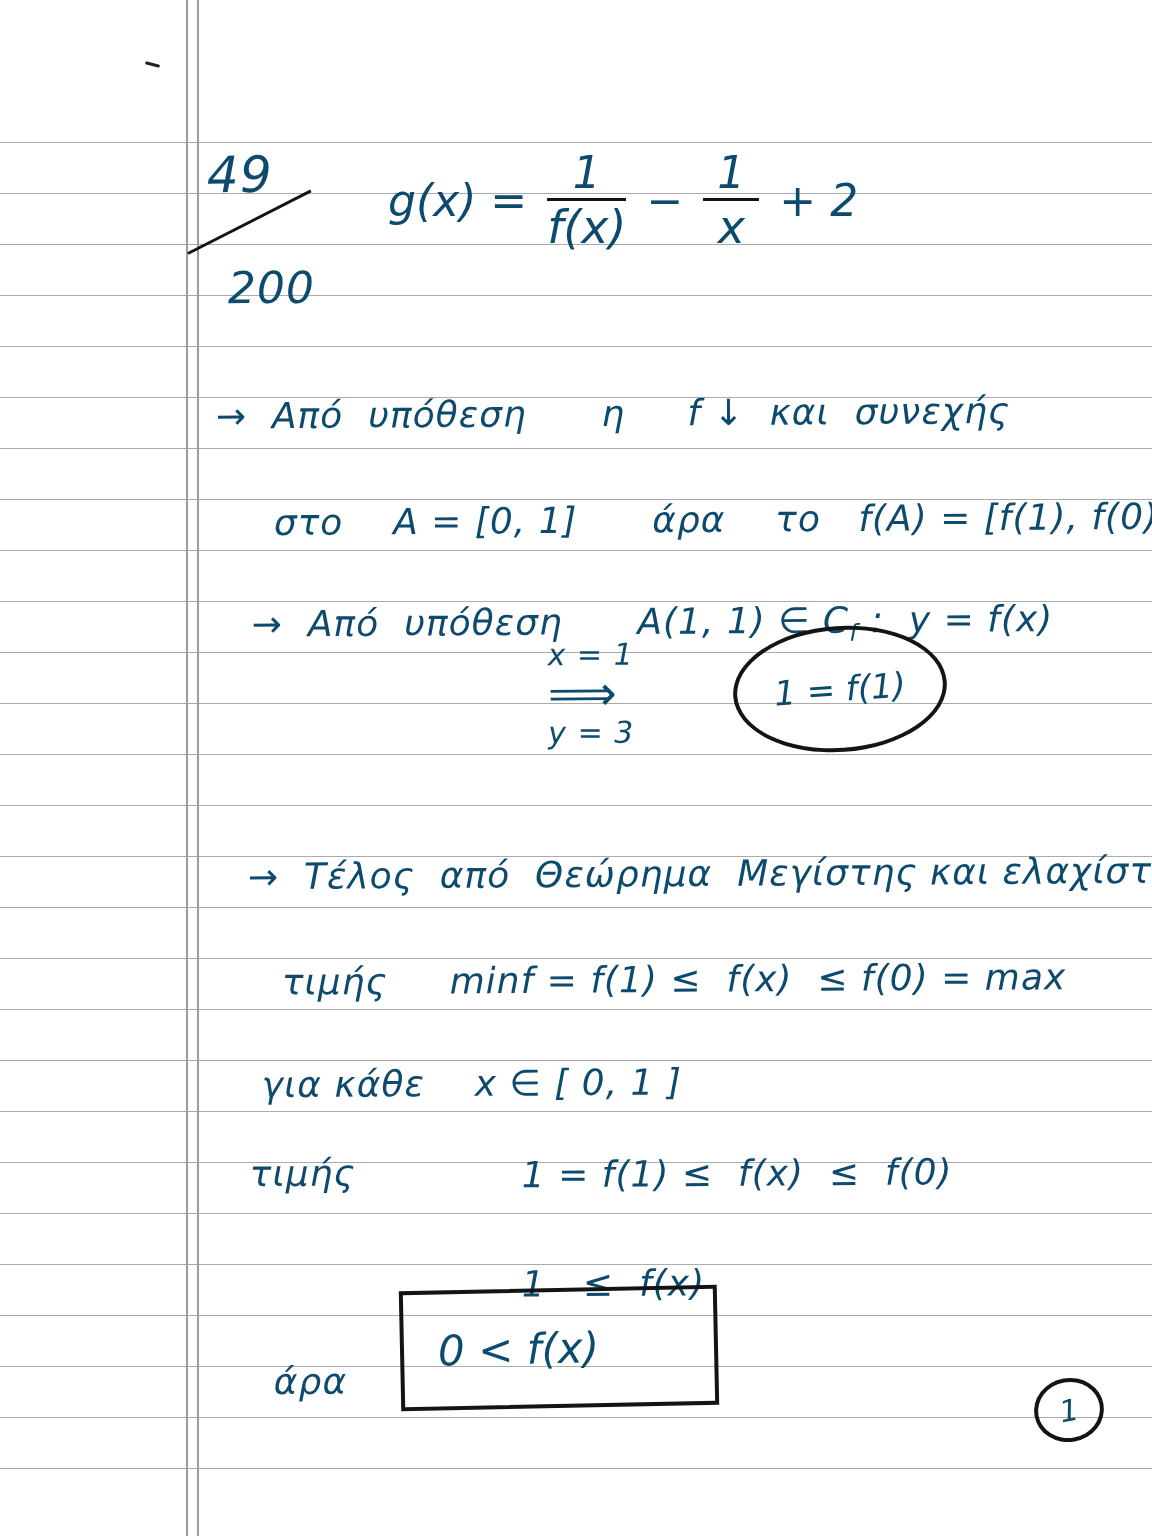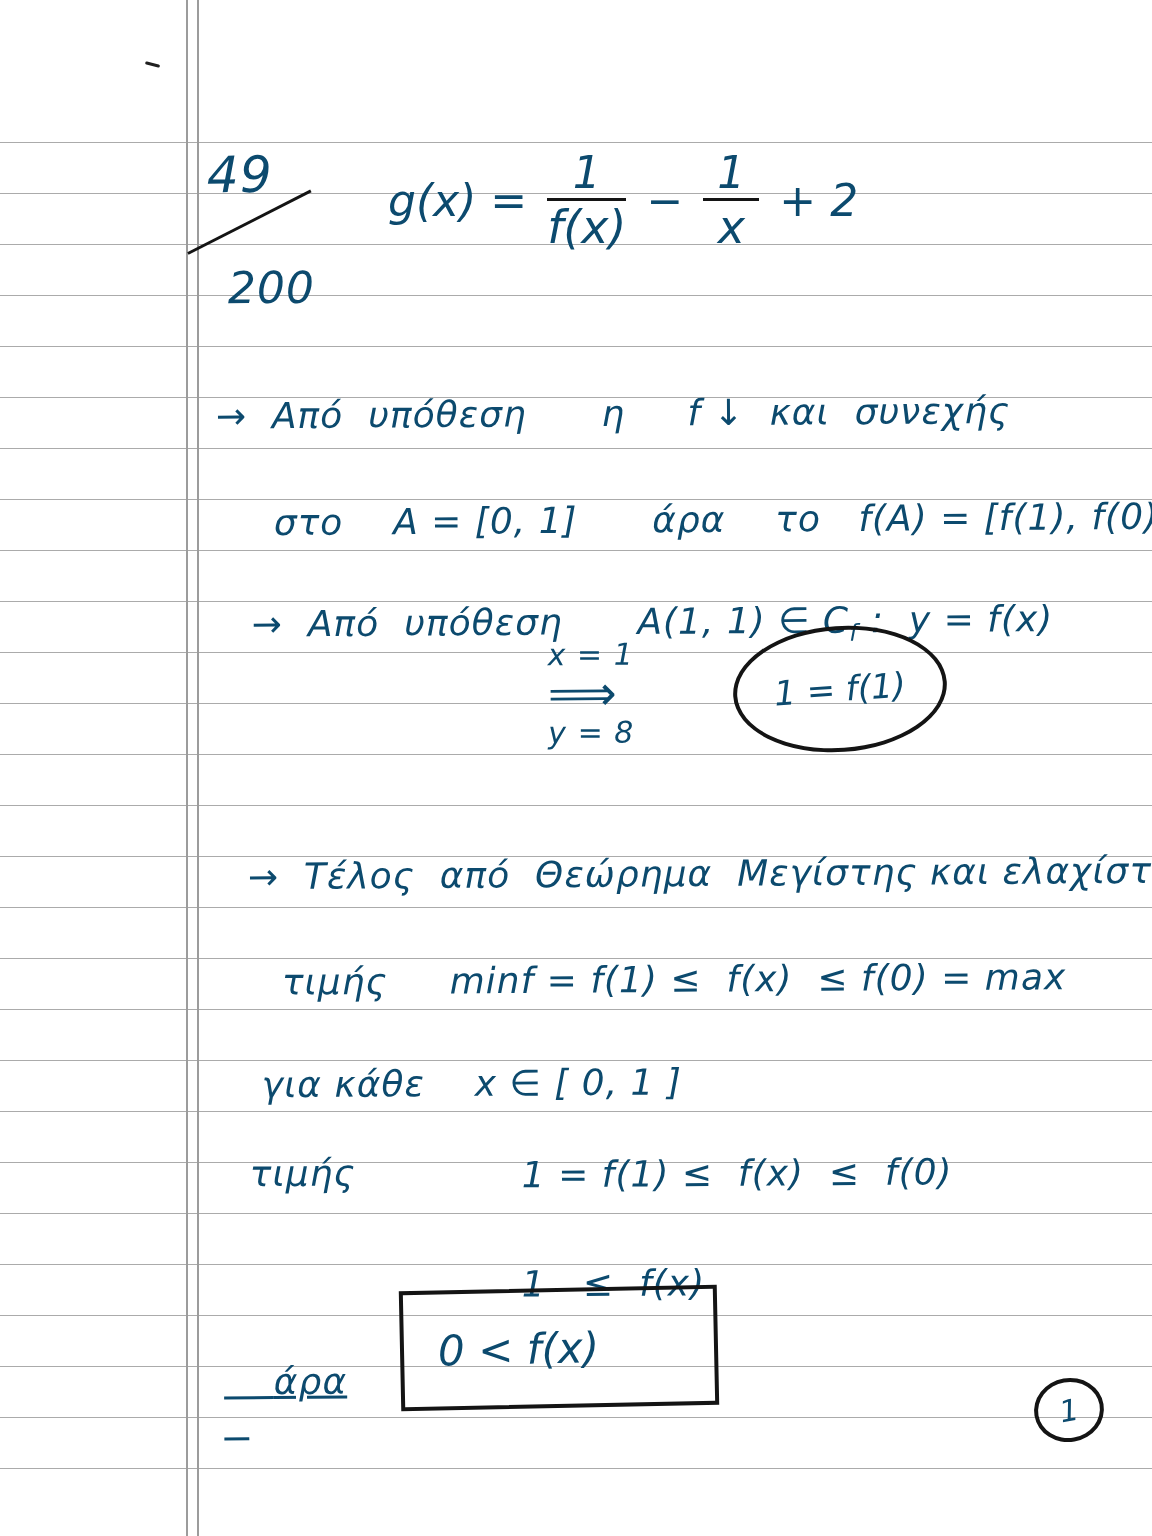--- a/index.html
+++ b/index.html
@@ -99,21 +99,21 @@
     <span>στο    Α = [0, 1]      άρα    το   f(A) = [f(1), f(0)]</span>
   </div>
 
   <div class="hw sz36" style="left:202px;top:560px;">
     <span>→</span><span>  </span><span>Από  υπόθεση      A(1, 1) ∈ C</span><sub>f</sub><span> :  y = f(x)</span>
   </div>
 
   <div class="deriv sz30 hw" style="position:absolute;">
     <span>x = 1</span>
     <span class="imp">⟹</span>
-    <span>y = 8</span>
+    <span>y = 3</span>
   </div>
 
   <div class="oval">
     <span>1 = f(1)</span>
   </div>
 
   <div class="hw sz36" style="left:198px;top:812px;">
     <span>→</span><span>  </span><span>Τέλος  από  Θεώρημα  Μεγίστης και ελαχίστης</span>
   </div>
 
@@ -129,21 +129,21 @@
     <span>τιμής</span>
   </div>
   <div class="hw sz36" style="left:472px;top:1112px;">
     <span>1 = f(1) ≤  f(x)  ≤  f(0)</span>
   </div>
 
   <div class="hw sz36" style="left:472px;top:1222px;">
     <span>1   ≤  f(x)</span>
   </div>
 
-  <div class="hw sz36" style="left:224px;top:1320px;text-decoration:underline;">
+  <div class="hw sz36" style="left:224px;top:1320px;">
     <span>άρα</span>
   </div>
   <div class="resultbox">
     <span>0 &lt; f(x)</span>
   </div>
 
   <div class="pagecircle">
     <span>1</span>
   </div>
 

